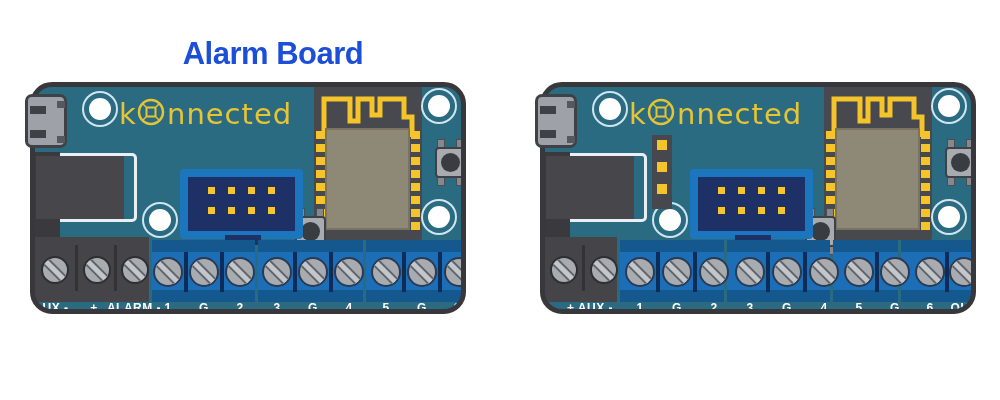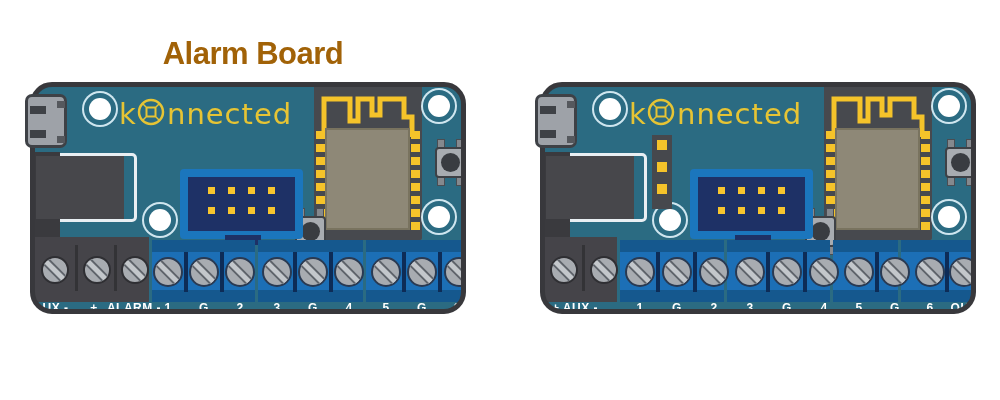--- a/index.html
+++ b/index.html
@@ -1,19 +1,19 @@
 <!DOCTYPE html>
 <html><head>
 <meta charset="utf-8">
 <style>
   html,body{margin:0;padding:0;background:#ffffff;}
   #stage{position:relative;width:1000px;height:400px;background:#ffffff;overflow:hidden;
          font-family:"Liberation Sans",sans-serif;}
   .title{position:absolute;top:36px;transform:translateX(-50%);
-         font-weight:bold;font-size:31px;letter-spacing:-0.5px;color:#a16207;white-space:nowrap;}
+         font-weight:bold;font-size:31px;letter-spacing:-0.5px;color:#1d4ed8;white-space:nowrap;margin-left:20px;}
   .board{position:absolute;top:83px;width:434px;height:230px;background:#2B6B82;border-radius:22px;}
   .outline{position:absolute;inset:-1px;border:5px solid #38383C;border-radius:22px;z-index:9;pointer-events:none;}
   .clip{position:absolute;inset:2px;border-radius:19px;overflow:hidden;}
   
   .hole{position:absolute;width:22px;height:22px;border-radius:50%;background:#ffffff;
         box-shadow:0 0 0 5px #2B6B82,0 0 0 7px #CFE6EF;}
   
   .logo-k,.logo-rest{position:absolute;top:12px;font-family:"DejaVu Sans",sans-serif;
         font-size:29px;color:#E6C434;letter-spacing:1px;}
   .coin{position:absolute;}
@@ -354,21 +354,21 @@
       <div class="screw" style="left:337px;top:172px;">
           <div class="slot"></div>
         </div>
       <div class="screw" style="left:372px;top:172px;">
           <div class="slot"></div>
         </div>
       <div class="screw" style="left:406px;top:172px;">
           <div class="slot"></div>
         </div>
 
-      <div class="tlabel" style="left:32px;">+ AUX -</div>
+      <div class="tlabel" style="left:47px;">+ AUX -</div>
       <div class="tlabel" style="left:97px;">1</div>
       <div class="tlabel" style="left:134px;">G</div>
       <div class="tlabel" style="left:171px;">2</div>
       <div class="tlabel" style="left:207px;">3</div>
       <div class="tlabel" style="left:244px;">G</div>
       <div class="tlabel" style="left:281px;">4</div>
       <div class="tlabel" style="left:316px;">5</div>
       <div class="tlabel" style="left:352px;">G</div>
       <div class="tlabel" style="left:387px;">6</div>
       <div class="tlabel" style="left:421px;">OUT</div>

